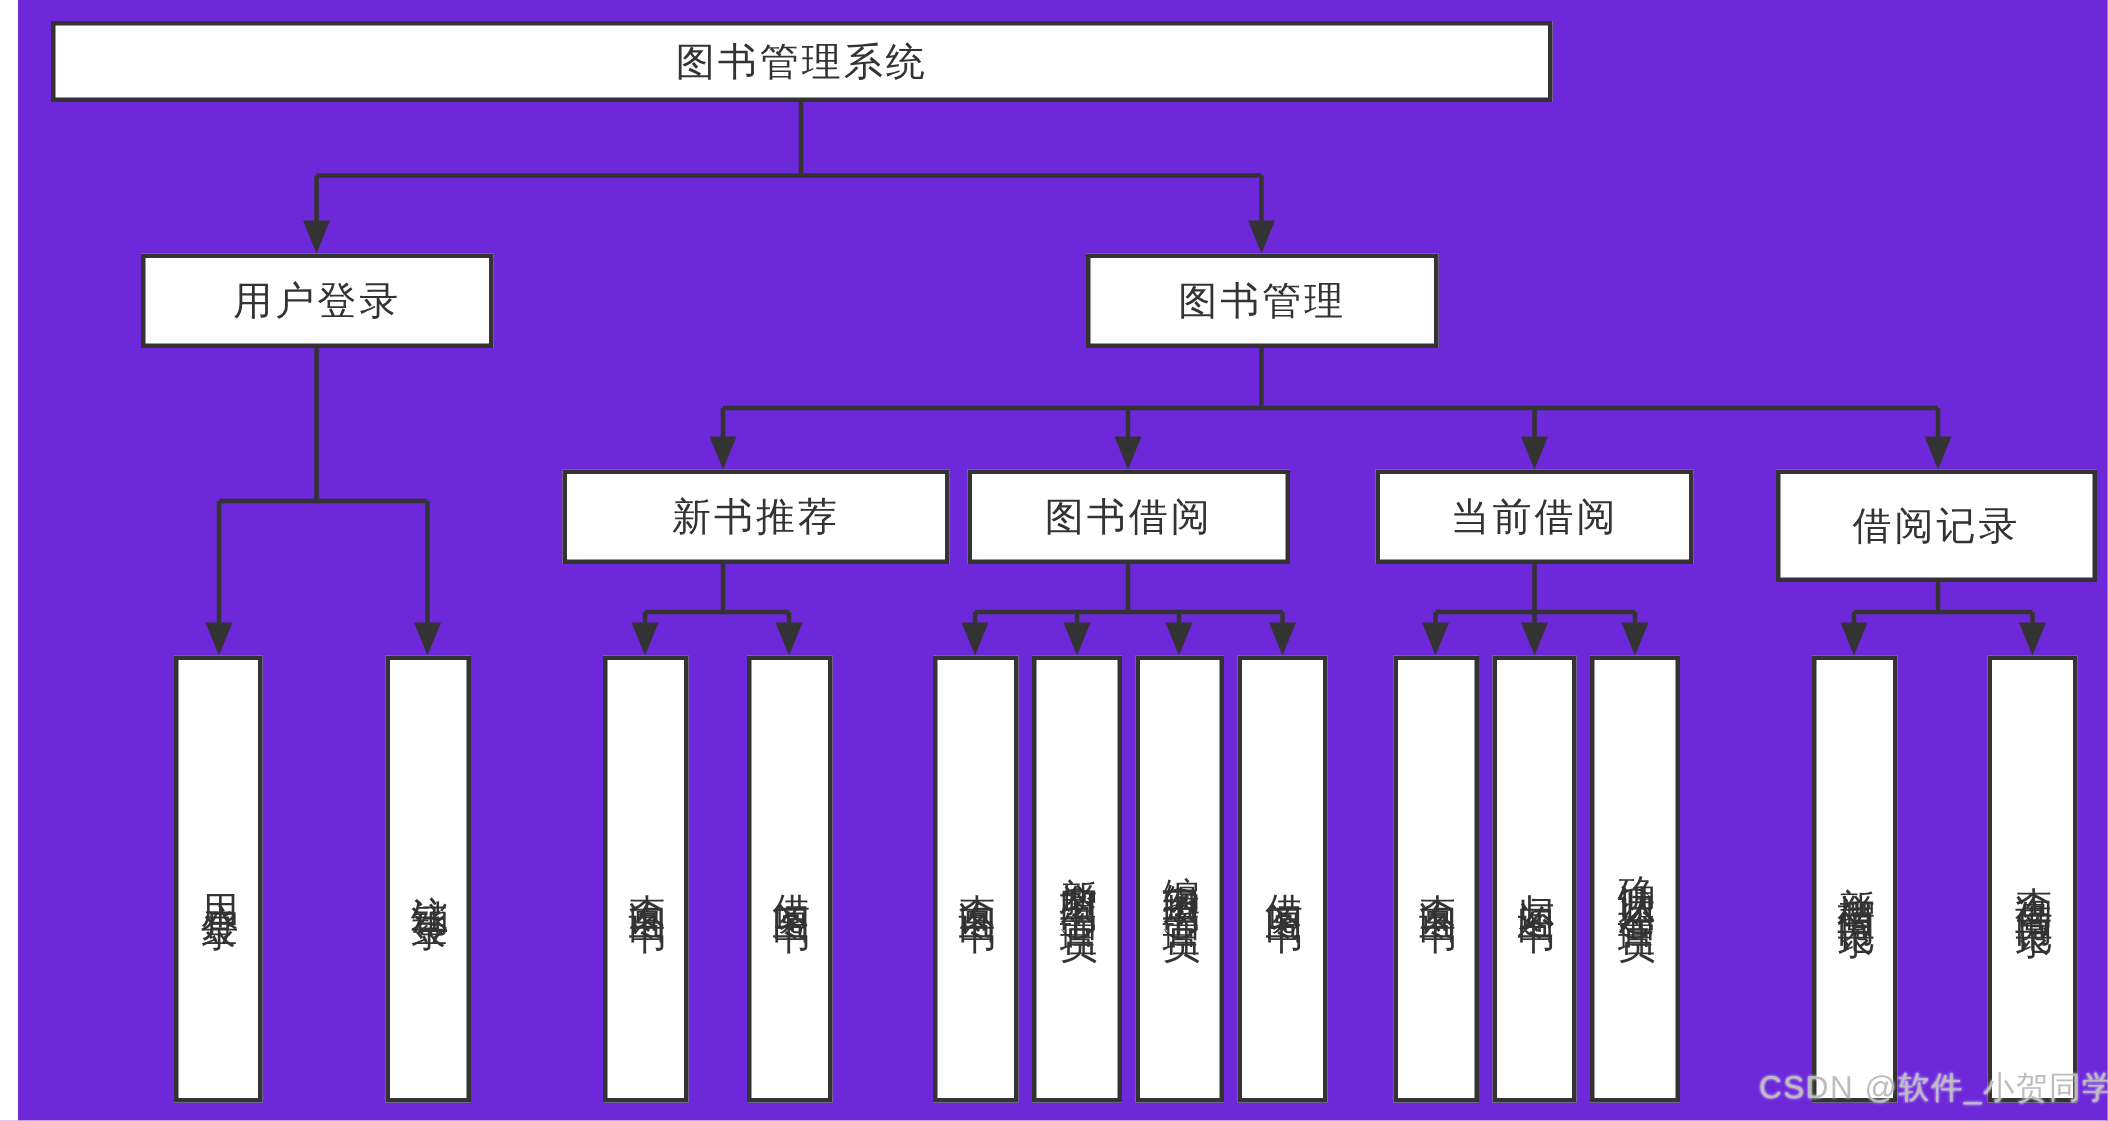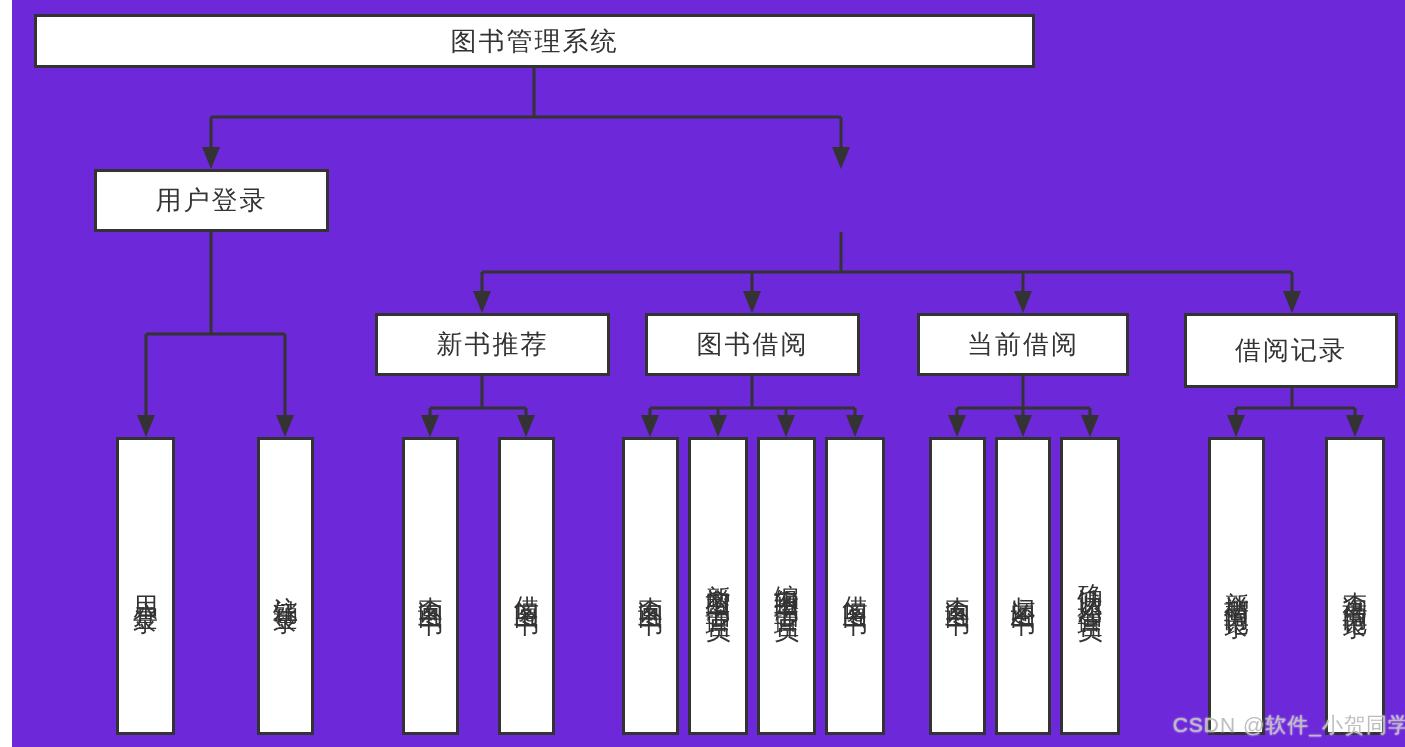--- a/index.html
+++ b/index.html
@@ -89,22 +89,25 @@
              M1224 437l-9 -22h18z M1343 437l-9 -22h18z"></path>
   </svg>
 
   <div class="box h" style="left:22px;top:14px;width:1001px;height:54px">
     <span>图书管理系统</span>
   </div>
 
   <div class="box h" style="left:82px;top:169px;width:235px;height:63px">
     <span>用户登录</span>
   </div>
+  <div class="box h" style="left:712px;top:169px;width:235px;height:63px">
+    <span>图书管理</span>
+  </div>
 
-  <div class="box h" style="left:363px;top:313px;width:235px;height:63px">
+  <div class="box h" style="left:363px;top:313px;width:258px;height:63px">
     <span>新书推荐</span>
   </div>
   <div class="box h" style="left:905px;top:313px;width:212px;height:63px">
     <span>当前借阅</span>
   </div>
   <div class="box h" style="left:633px;top:313px;width:215px;height:63px">
     <span>图书借阅</span>
   </div>
   <div class="box h" style="left:1172px;top:313px;width:214px;height:75px">
     <span>借阅记录</span>

